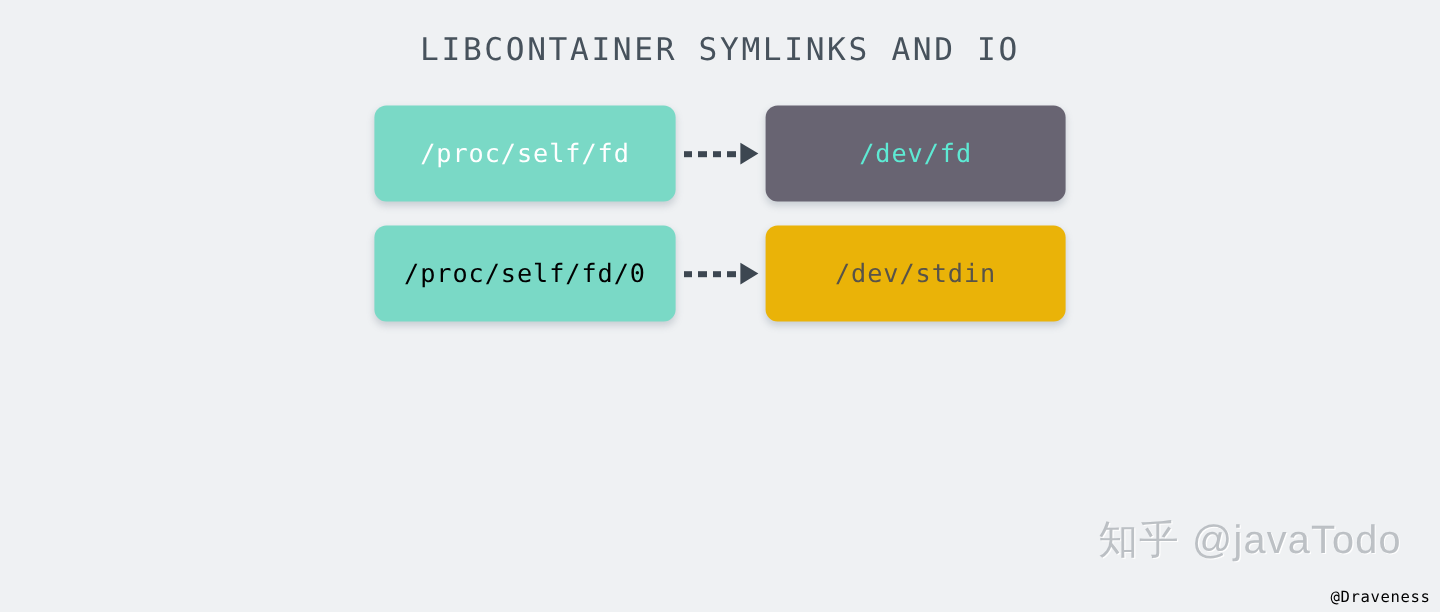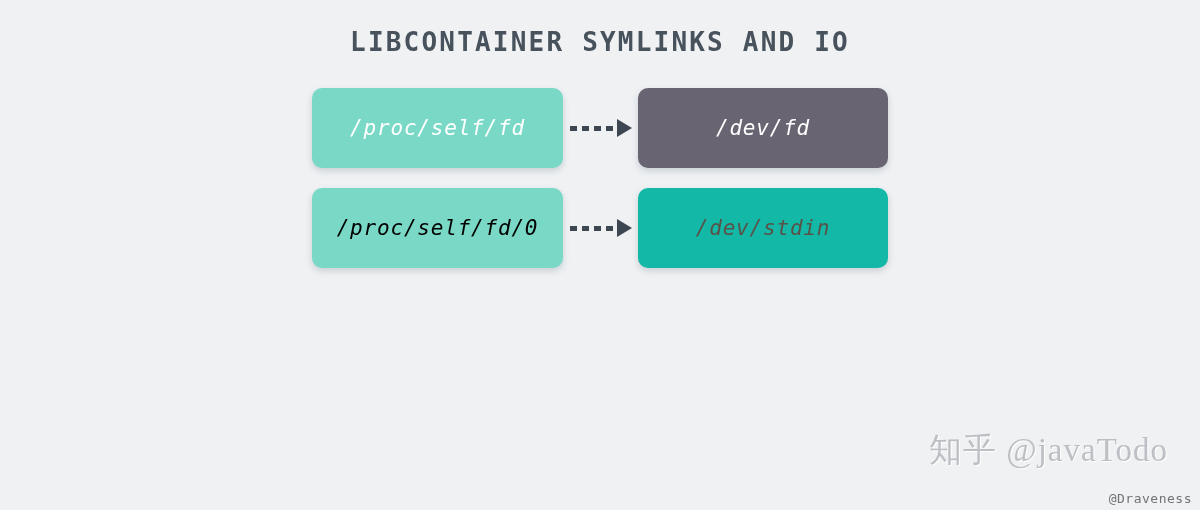--- a/index.html
+++ b/index.html
@@ -15,30 +15,29 @@
     background: #eff1f3;
   }
   .title {
     position: absolute;
     top: 27px;
     left: 0;
     width: 100%;
     margin: 0;
     text-align: center;
     font-size: 26px;
-    font-weight: 700;
+    font-weight: 400;
     letter-spacing: 2.2px;
     color: #47525c;
     font-family: "DejaVu Sans Mono", "Liberation Mono", monospace;
   }
   .rows {
     position: absolute;
     top: 88px;
     left: 312px;
-    font-style: italic;
   }
   .row {
     display: flex;
     align-items: center;
     height: 80px;
     margin-bottom: 20px;
   }
   .box {
     height: 80px;
     border-radius: 10px;
@@ -76,59 +75,59 @@
     margin-left: -1px;
   }
   .wm-zhihu {
     position: absolute;
     top: 428px;
     right: 32px;
     font-size: 33px;
     letter-spacing: 1px;
     color: rgba(173, 178, 182, 0.8);
     text-shadow: 1px 1px 0 rgba(255, 255, 255, 0.95);
-    font-family: Liberation Serif, serif;
+    font-family: Liberation Sans, sans-serif;
     white-space: nowrap;
   }
   .wm-author {
     position: absolute;
     bottom: 4px;
     right: 8px;
     font-size: 13px;
     letter-spacing: 0.5px;
-    color: #737373;
+    color: #000000;
     font-family: "DejaVu Sans Mono", "Liberation Mono", monospace;
     margin-left: 29px;
   }
 </style>
 </head>
 <body>
 
 <div class="canvas" style="background-color: rgb(239, 241, 243);">
 
   <h1 class="title" style="color: rgb(71, 82, 92);">LIBCONTAINER SYMLINKS AND IO</h1>
 
   <div class="rows">
 
     <div class="row">
       <div class="box src" style="background-color: rgb(122, 217, 198); color: rgb(255, 255, 255);">/proc/self/fd</div>
       <div class="arrow">
         <span class="dash"></span>
         <span class="head"></span>
       </div>
-      <div class="box dst" style="background-color: rgb(104, 100, 114); color: #ffffff;">/dev/fd</div>
+      <div class="box dst" style="background-color: rgb(104, 100, 114); color: #5eead4;">/dev/fd</div>
     </div>
 
     <div class="row">
       <div class="box src" style="background-color: rgb(122, 217, 198); color: #000000;">/proc/self/fd/0</div>
       <div class="arrow">
         <span class="dash"></span>
         <span class="head"></span>
       </div>
-      <div class="box dst" style="background-color: #14b8a6; color: rgb(88, 83, 73);">/dev/stdin</div>
+      <div class="box dst" style="background-color: #eab308; color: rgb(88, 83, 73);">/dev/stdin</div>
     </div>
 
 
 
   </div>
 
   <div class="wm-zhihu">知乎 @javaTodo</div>
 
   <div class="wm-author">@Draveness</div>
 

